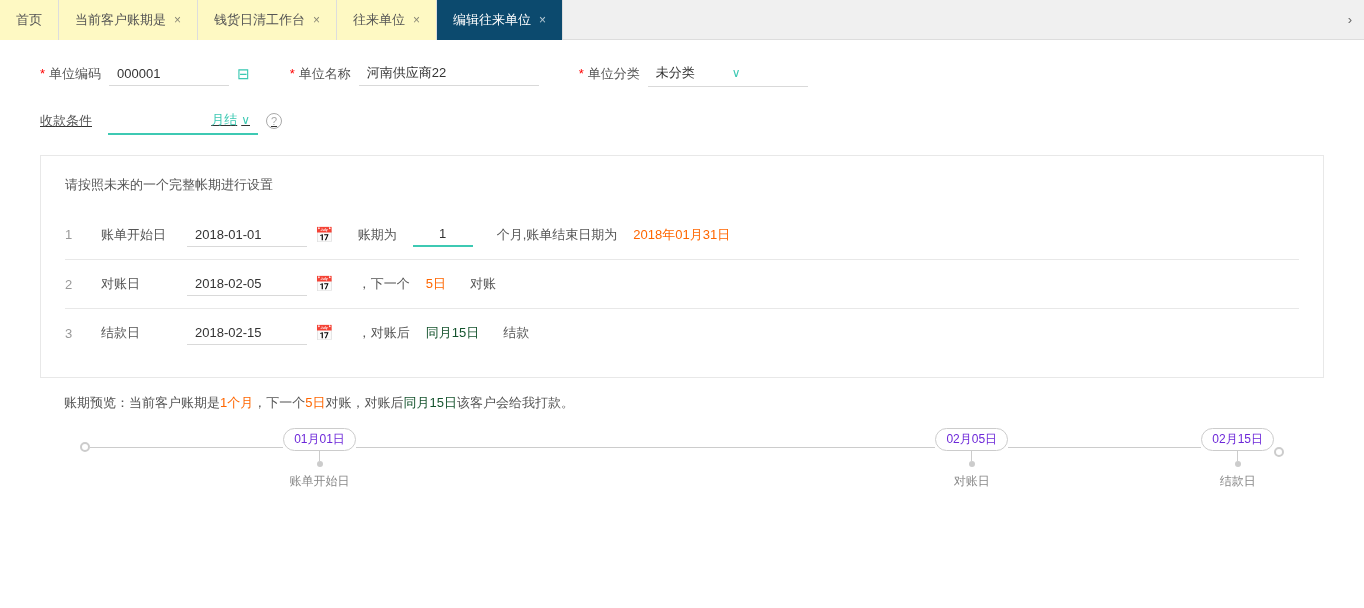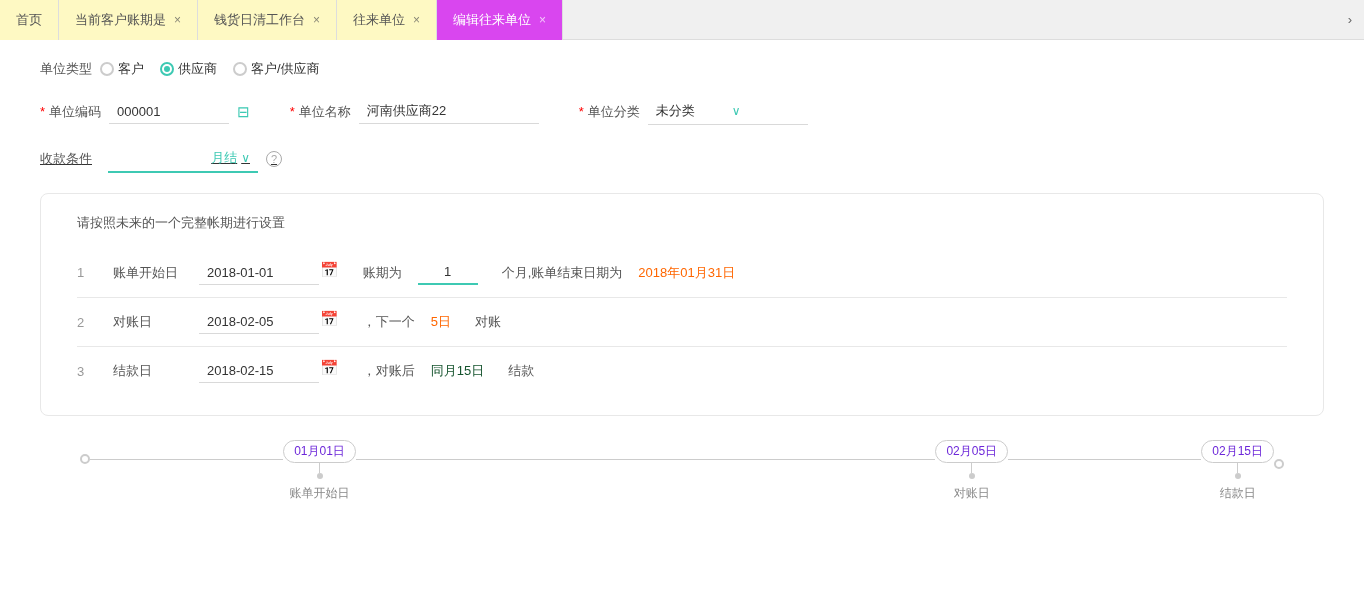--- a/index.html
+++ b/index.html
@@ -9,21 +9,21 @@
     .tabs-bar {
       display: flex; align-items: center; background: #f0f0f0; border-bottom: 1px solid #ddd;
       height: 40px; padding: 0;
     }
     .tab-item {
       display: flex; align-items: center; padding: 0 16px; height: 40px;
       cursor: pointer; color: #555; font-size: 13px; border-right: 1px solid #ddd;
       background: #fef9c3; white-space: nowrap; position: relative;
     }
     .tab-item.active {
-      background: #d946ef; color: #fff; text-align: right;
+      background: #0c4a6e; color: #fff; text-align: right;
     }
     .tab-close {
       margin-left: 8px; font-size: 12px; cursor: pointer; opacity: 0.7;
     }
     .tab-more {
       margin-left: auto; padding: 0 12px; cursor: pointer; color: #666;
     }
 
     
     .content { background: #fff; padding: 20px 40px; min-height: 568px; }
@@ -65,29 +65,29 @@
       padding: 4px 8px; min-width: 150px; gap: 4px;
     }
     .payment-select span.val { color: #3dc9b3; flex: 1; text-align: right; }
     .help-icon {
       width: 16px; height: 16px; border-radius: 50%; border: 1px solid #aaa;
       display: flex; align-items: center; justify-content: center; font-size: 11px; color: #aaa; cursor: pointer;
     }
 
     
     .box-section {
-      border: 1px solid #e8e8e8; border-radius: 8px; padding: 20px 36px; margin-bottom: 16px;
+      border: 1px solid #e8e8e8; border-radius: 0; padding: 20px 24px; margin-bottom: 16px;
     }
     .box-title { color: #555; margin-bottom: 16px; font-size: 13px; }
 
     
     .setting-row { display: flex; align-items: center; padding: 12px 0; gap: 16px; }
     .setting-num { color: #999; width: 20px; }
     .setting-label { color: #555; width: 70px; }
-    .date-input-wrap { display: flex; gap: 1px; }
+    .date-input-wrap { display: flex; align-items: center; gap: 8px; }
     .date-input {
       border: none; border-bottom: 1px solid #d9d9d9; padding: 4px 8px;
       font-size: 13px; color: #333; outline: none; background: transparent; width: 120px;
     }
     .cal-icon { color: #3dc9b3; cursor: pointer; font-size: 15px; }
     .setting-desc { color: #555; margin-left: 8px; }
     .highlight-orange { color: #ff6600; }
     .highlight-green { color: #14532d; }
 
     
@@ -133,37 +133,20 @@
   </div>
   <div class="tab-item active">
     <span>编辑往来单位</span>
     <span class="tab-close">×</span>
   </div>
   <div class="tab-more">›</div>
 </div>
 
 <div class="content">
 
-  <div class="form-row">
-    <span class="form-label">单位类型</span>
-    <div class="radio-group">
-      <label class="radio-item">
-        <div class="radio-circle"></div>
-        <span>客户</span>
-      </label>
-      <label class="radio-item">
-        <div class="radio-circle checked"></div>
-        <span>供应商</span>
-      </label>
-      <label class="radio-item">
-        <div class="radio-circle"></div>
-        <span>客户/供应商</span>
-      </label>
-    </div>
-  </div>
 
   <div class="form-row">
     <div class="field-group">
       <span class="required-star">*</span>
       <span class="form-label">单位编码</span>
       <input class="input-field" style="width: 100px;" value="000001">
       <span style="color:#3dc9b3; margin-left:8px; font-size:15px; cursor:pointer;">⊟</span>
     </div>
     <div class="field-group">
       <span class="required-star">*</span>
@@ -227,20 +210,23 @@
       <div class="date-input-wrap">
         <input class="date-input" value="2018-02-15" style="">
         <span class="cal-icon">📅</span>
       </div>
       <span class="setting-desc">，对账后</span>
       <span class="highlight-green">同月15日</span>
       <span class="setting-desc">结款</span>
     </div>
   </div>
 
+  <div class="preview-text">
+    <span>账期预览：当前客户账期是</span><span class="highlight-orange">1个月</span><span>，下一个</span><span class="highlight-orange">5日</span><span>对账，对账后</span><span class="highlight-green">同月15日</span><span>该客户会给我打款。</span>
+  </div>
 
   <div class="timeline-wrap" style="padding: 8px 40px 0; align-items: flex-start;">
 
     <div style="margin-top: 14px; width:10px; height:10px; border-radius:50%; border:2px solid #ccc; background:#fff; flex-shrink:0;"></div>
     <div style="flex:1; height:1px; background:#ccc; margin-top:19px;"></div>
 
     <div class="timeline-point">
       <div class="timeline-badge">01月01日</div>
       <div style="width:1px;height:10px;background:#ccc;"></div>
       <div style="width:6px;height:6px;border-radius:50%;background:#ccc;"></div>

